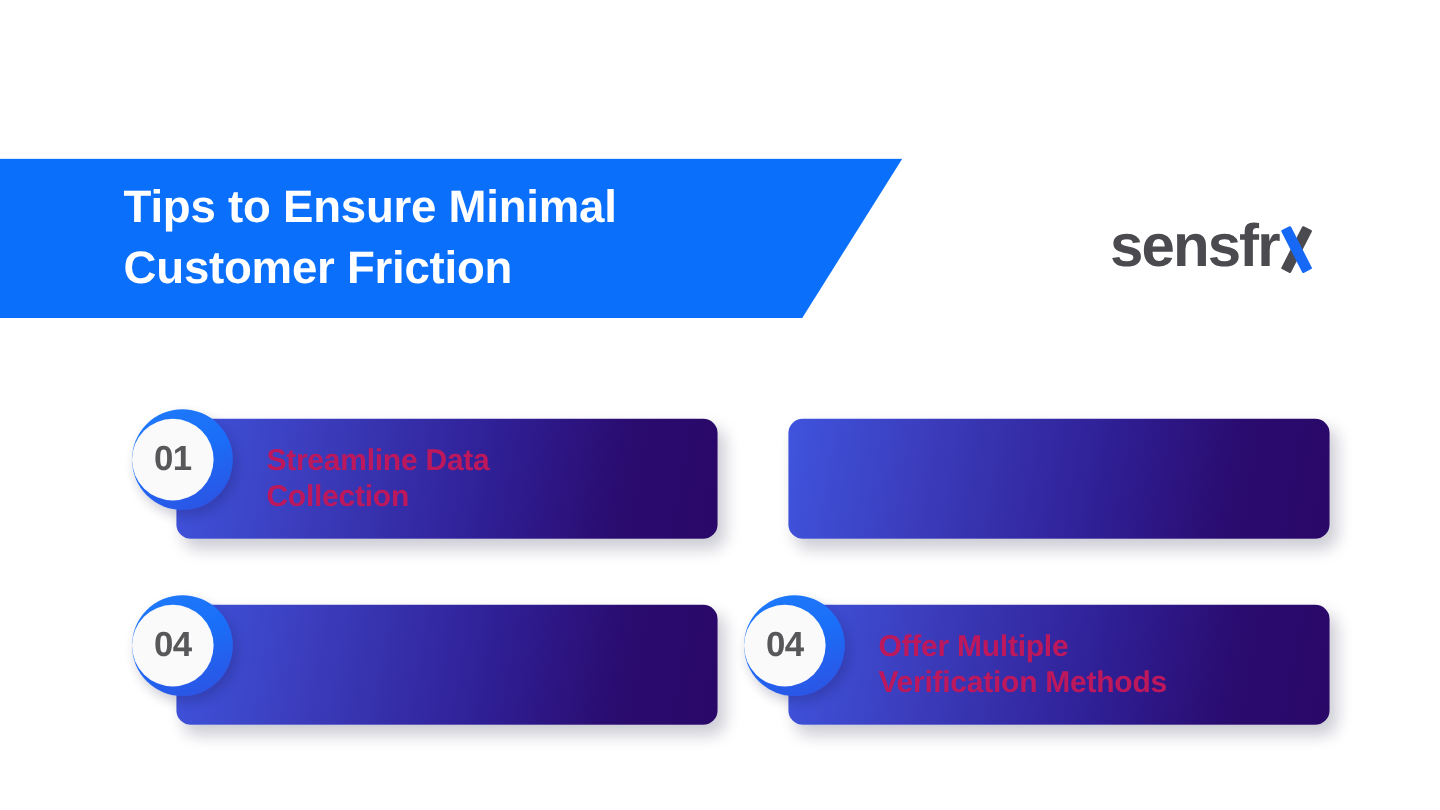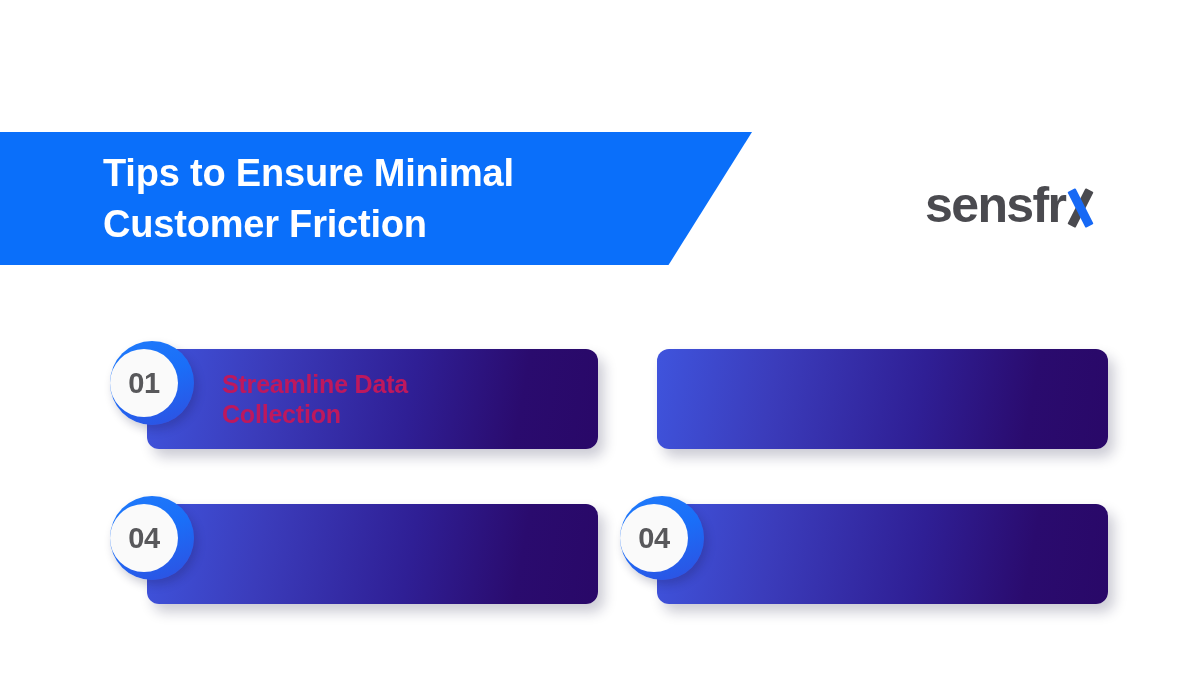--- a/index.html
+++ b/index.html
@@ -206,20 +206,22 @@
         </div>
       </div>
     </div>
 
     <div class="card card-r1 card-c2">
       <div class="card-bar"></div>
     </div>
 
     <div class="card card-r2 card-c2">
       <div class="card-bar"></div>
+      <div class="card-label">Offer Multiple
+Verification Methods</div>
       <div class="card-num-circle">
         <div class="card-num-inner">
           <span class="card-num-text">04</span>
         </div>
       </div>
     </div>
 
   </div>
 </div>
 

